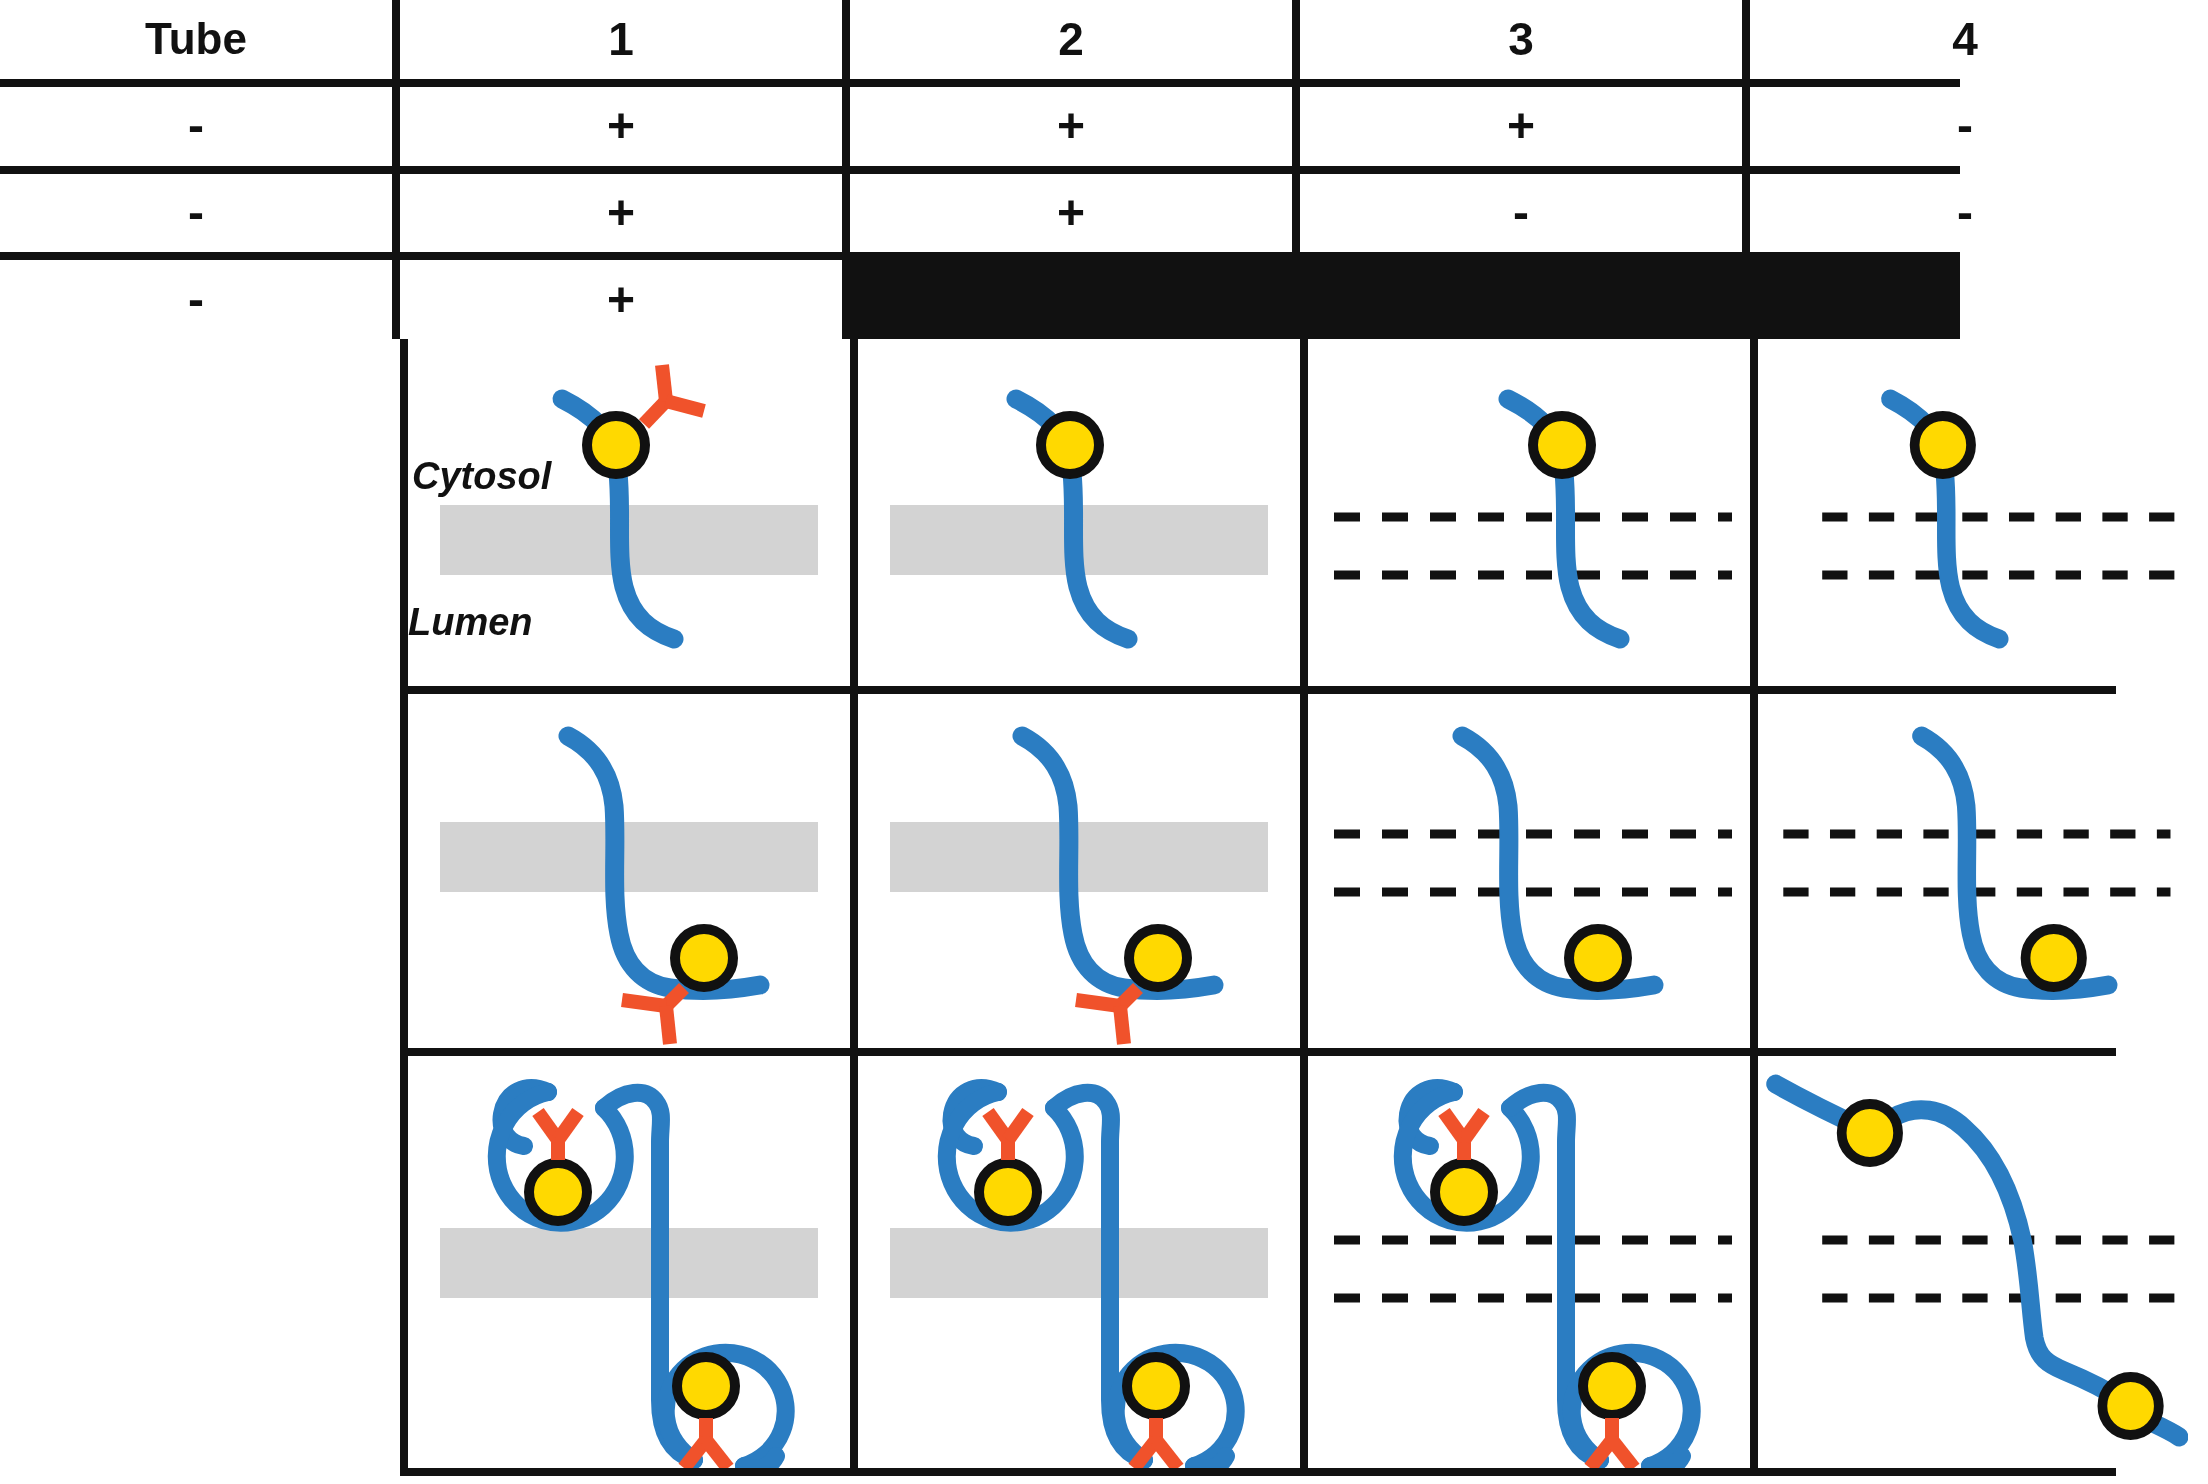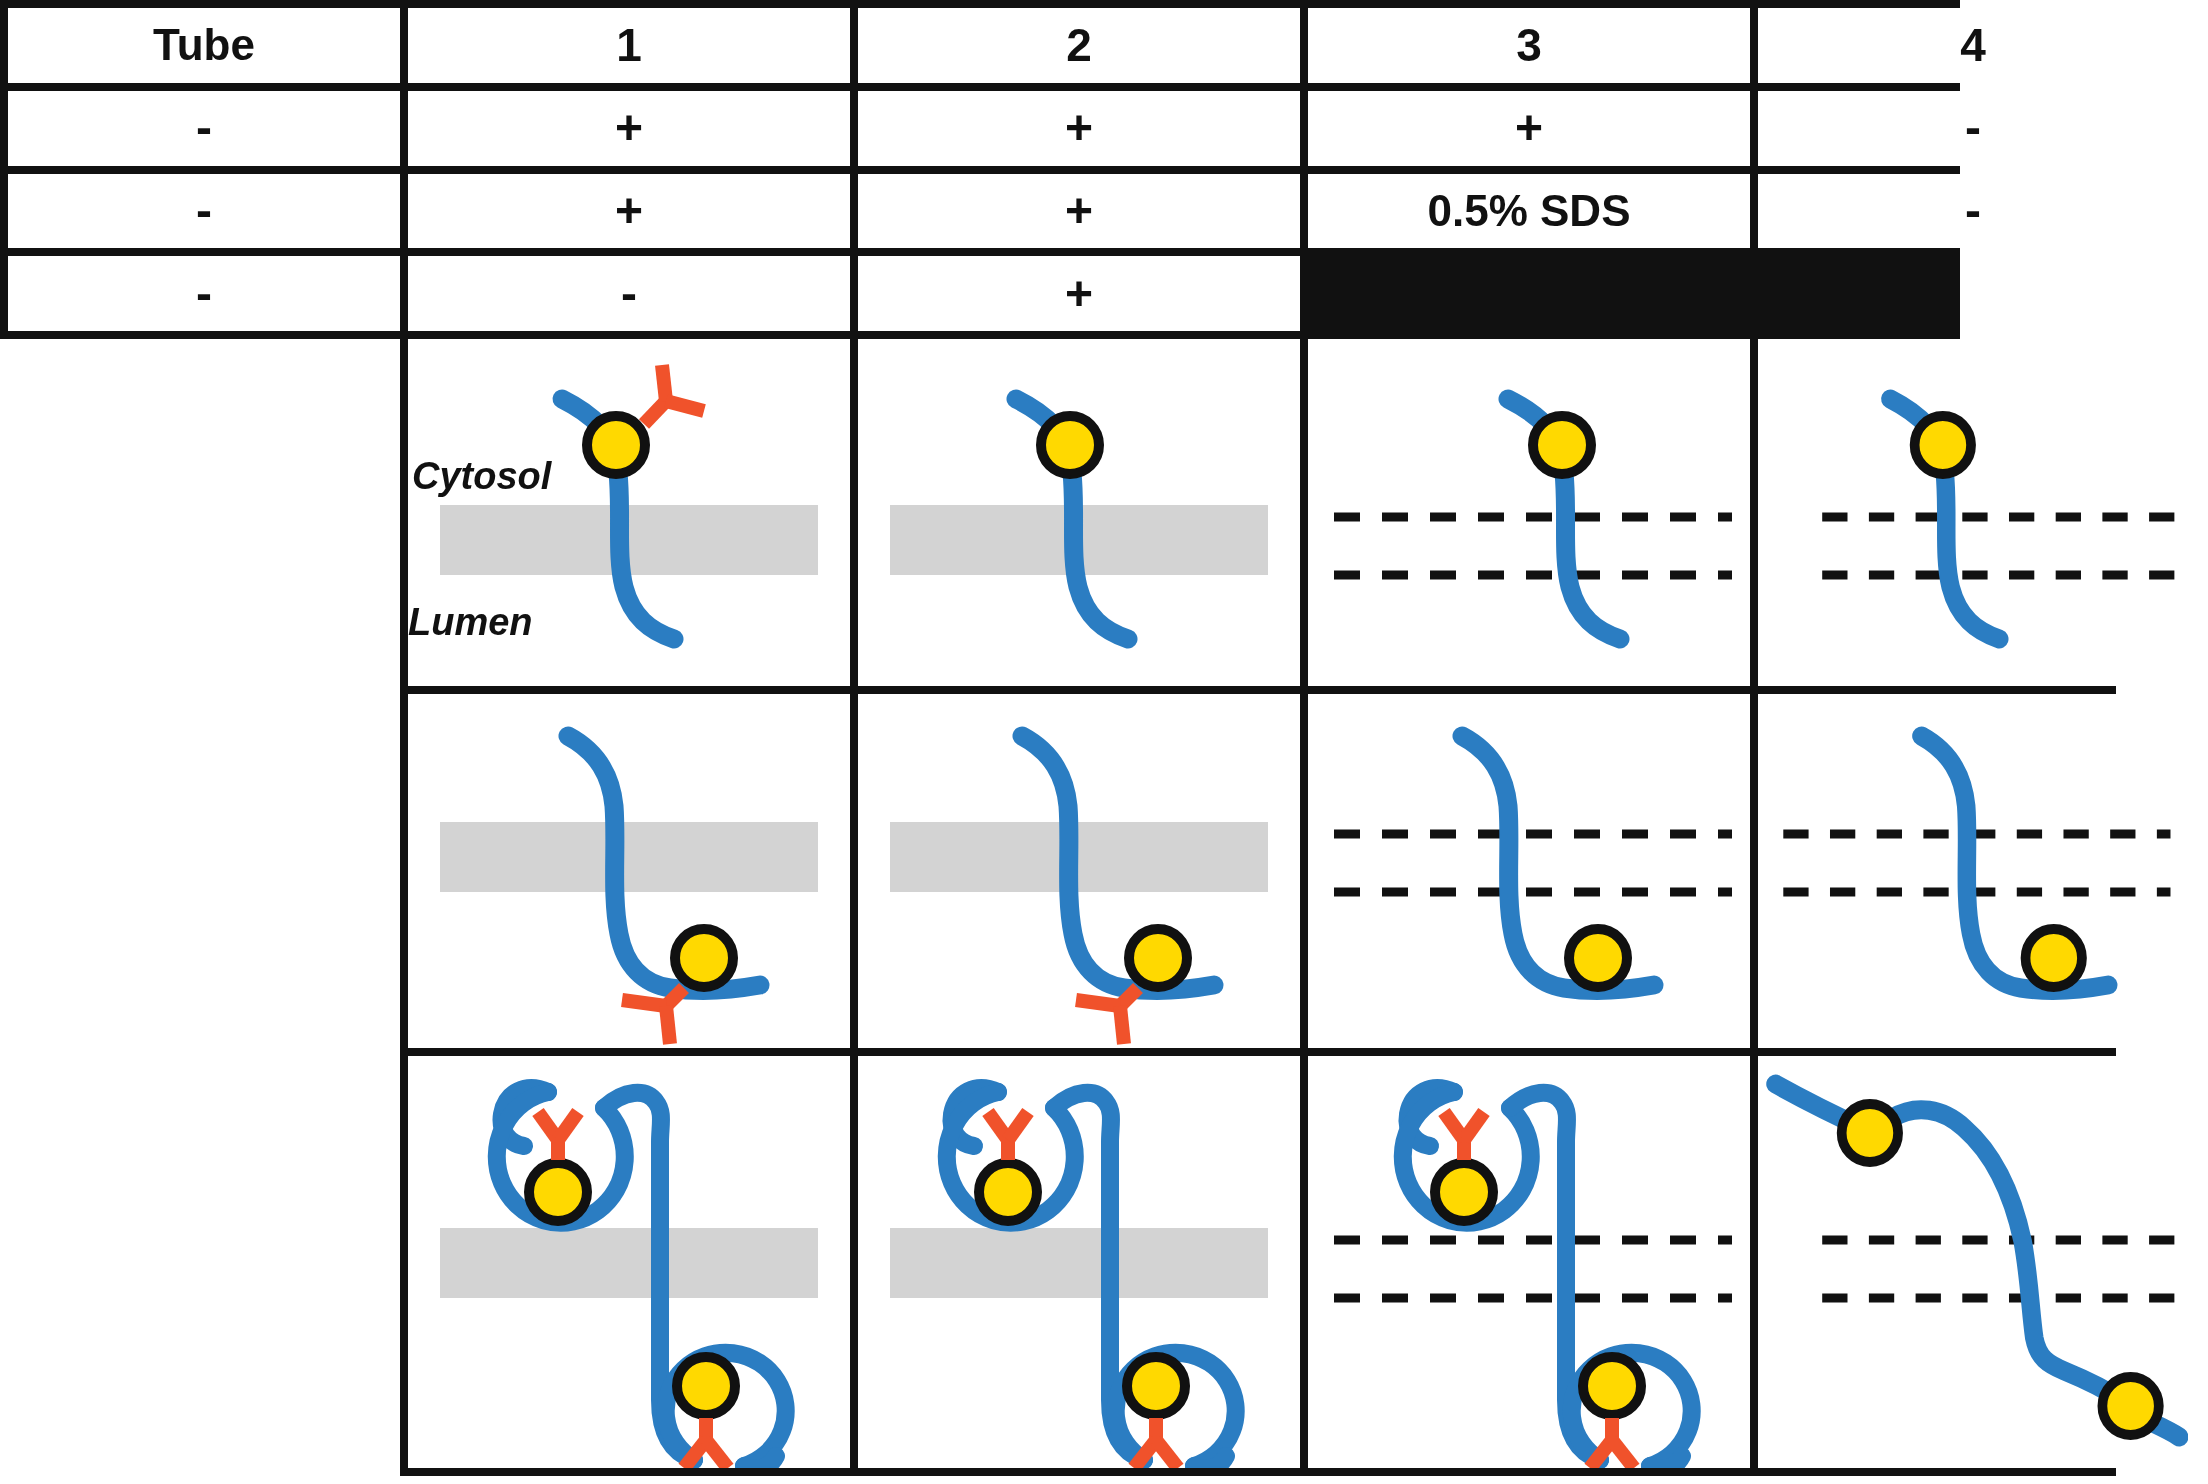--- a/index.html
+++ b/index.html
@@ -9,21 +9,21 @@
   html,body{margin:0;padding:0;background:#fff;}
   .figure{
     position:relative; width:2208px; height:1484px; background:var(--paper);
     font-family:"Liberation Sans", sans-serif; color:var(--ink); overflow:hidden;
   }
   
   .cond-table{
     position:absolute; left:0; top:0; width:1960px; height:339px;
     box-sizing:border-box; background:var(--ink);
     display:grid; grid-template-columns:392px 442px 442px 442px 430px;
-    grid-template-rows:repeat(4,1fr); gap:8px; padding:8px;
+    grid-template-rows:repeat(4,1fr); gap:8px; 
   }
   .td{
     background:var(--paper); display:flex; align-items:center; justify-content:center;
     font-weight:bold; line-height:1;
   }
   .td.lbl{font-size:44px;}
   .td.num{font-size:46px;}
   .td.val{font-size:48px;}
   
   .diagram-grid{
@@ -124,21 +124,20 @@
     <div class="td val">-</div>
     <div class="td val">+</div>
     <div class="td val">+</div>
     <div class="td val">+</div>
 
     <div class="td val">-</div>
     <div class="td val">-</div>
     <div class="td val">+</div>
     <div class="td val">+</div>
 
-    <div class="td lbl">0.5% SDS</div>
     <div class="td val">-</div>
     <div class="td val">-</div>
     <div class="td val">-</div>
     <div class="td val">+</div>
   </div>
 
   <div class="diagram-grid">
 
     <div class="dcell" data-membrane="solid" data-glycan="true" data-state="folded">
       <svg viewBox="0 0 442 347" preserveAspectRatio="none">

